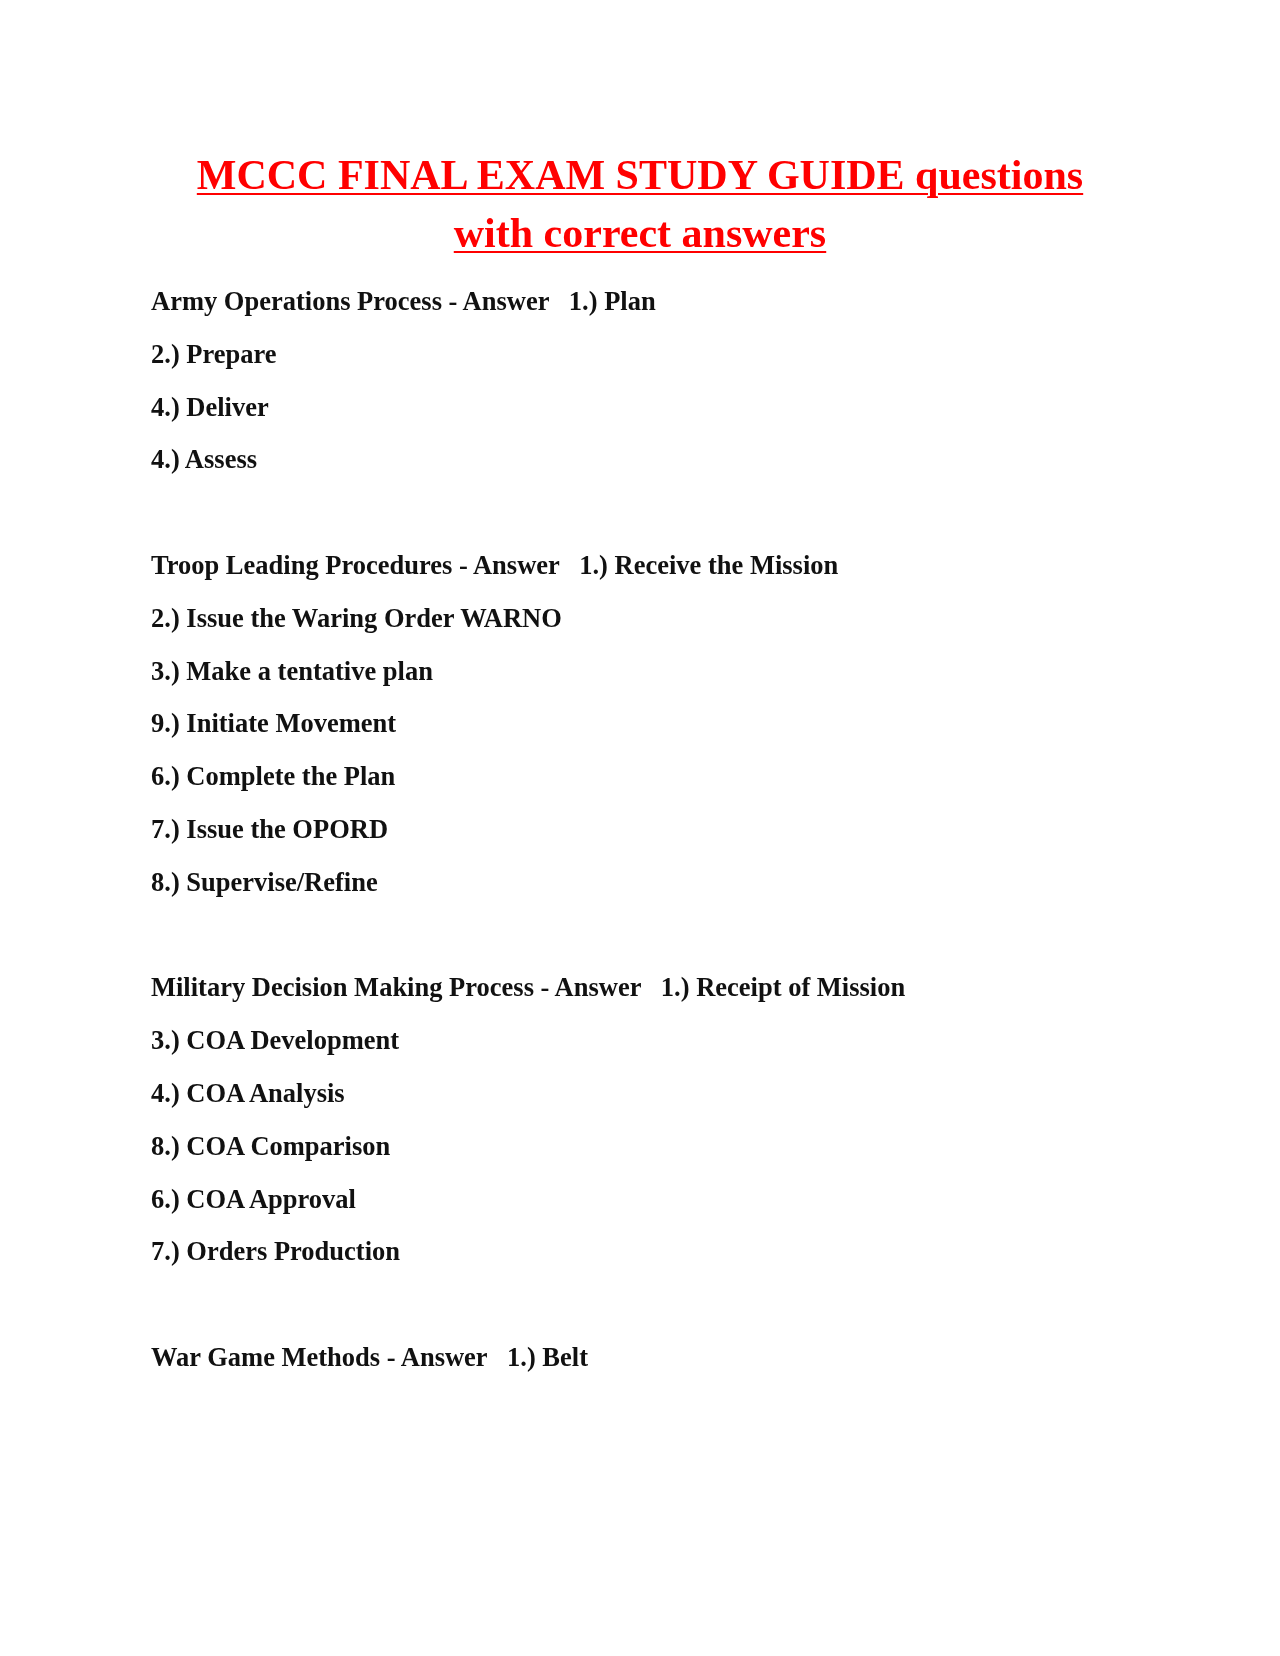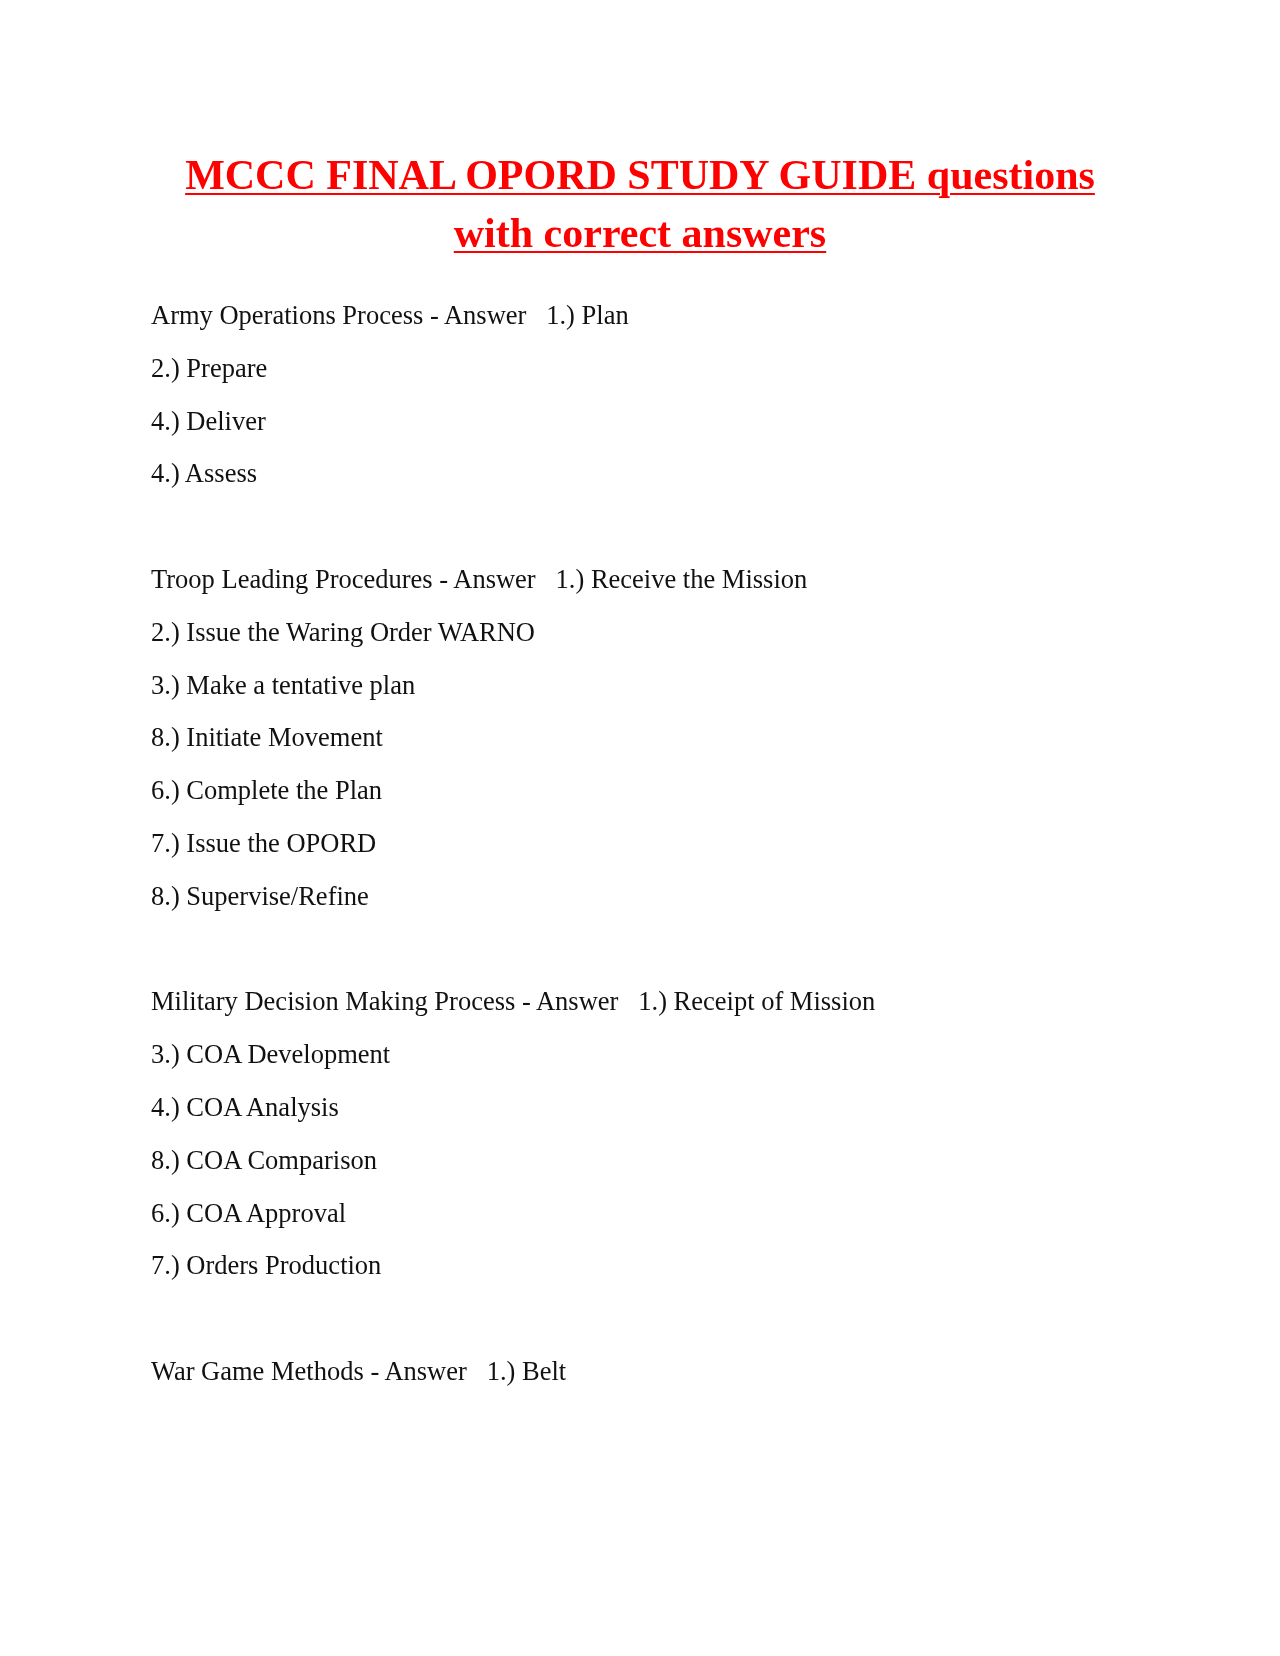--- a/index.html
+++ b/index.html
@@ -35,56 +35,57 @@
       line-height: 58px;
       color: #ff0000;
       text-decoration: underline;
       text-decoration-thickness: 2px;
       text-underline-offset: 4px;
     }
     .title span { display: block; }
     .body {
       position: absolute;
       left: 151px;
-      top: 289px;
+      top: 275px;
       width: 1000px;
+      font-weight: bold;
     }
     .line {
       font-size: 26.5px;
       line-height: 52.8px;
       height: 52.8px;
       white-space: pre;
       color: #111111;
     }
     .section { margin: 0; }
     .section + .section { margin-top: 52.8px; }
   </style>
 </head>
 <body>
 
 <div class="page">
   <h1 class="title">
-    <span>MCCC FINAL OPORD STUDY GUIDE questions</span>
+    <span>MCCC FINAL EXAM STUDY GUIDE questions</span>
     <span>with correct answers</span>
   </h1>
 
   <div class="body">
 
     <div class="section">
       <div class="line"><span>Army Operations Process</span><span> - Answer   </span><span>1.) Plan</span></div>
       <div class="line">2.) Prepare</div>
       <div class="line">4.) Deliver</div>
       <div class="line">4.) Assess</div>
     </div>
 
     <div class="section">
       <div class="line"><span>Troop Leading Procedures</span><span> - Answer   </span><span>1.) Receive the Mission</span></div>
       <div class="line">2.) Issue the Waring Order WARNO</div>
       <div class="line">3.) Make a tentative plan</div>
-      <div class="line">8.) Initiate Movement</div>
+      <div class="line">9.) Initiate Movement</div>
       <div class="line">6.) Complete the Plan</div>
       <div class="line">7.) Issue the OPORD</div>
       <div class="line">8.) Supervise/Refine</div>
     </div>
 
     <div class="section">
       <div class="line"><span>Military Decision Making Process</span><span> - Answer   </span><span>1.) Receipt of Mission</span></div>
       <div class="line">3.) COA Development</div>
       <div class="line">4.) COA Analysis</div>
       <div class="line">8.) COA Comparison</div>

